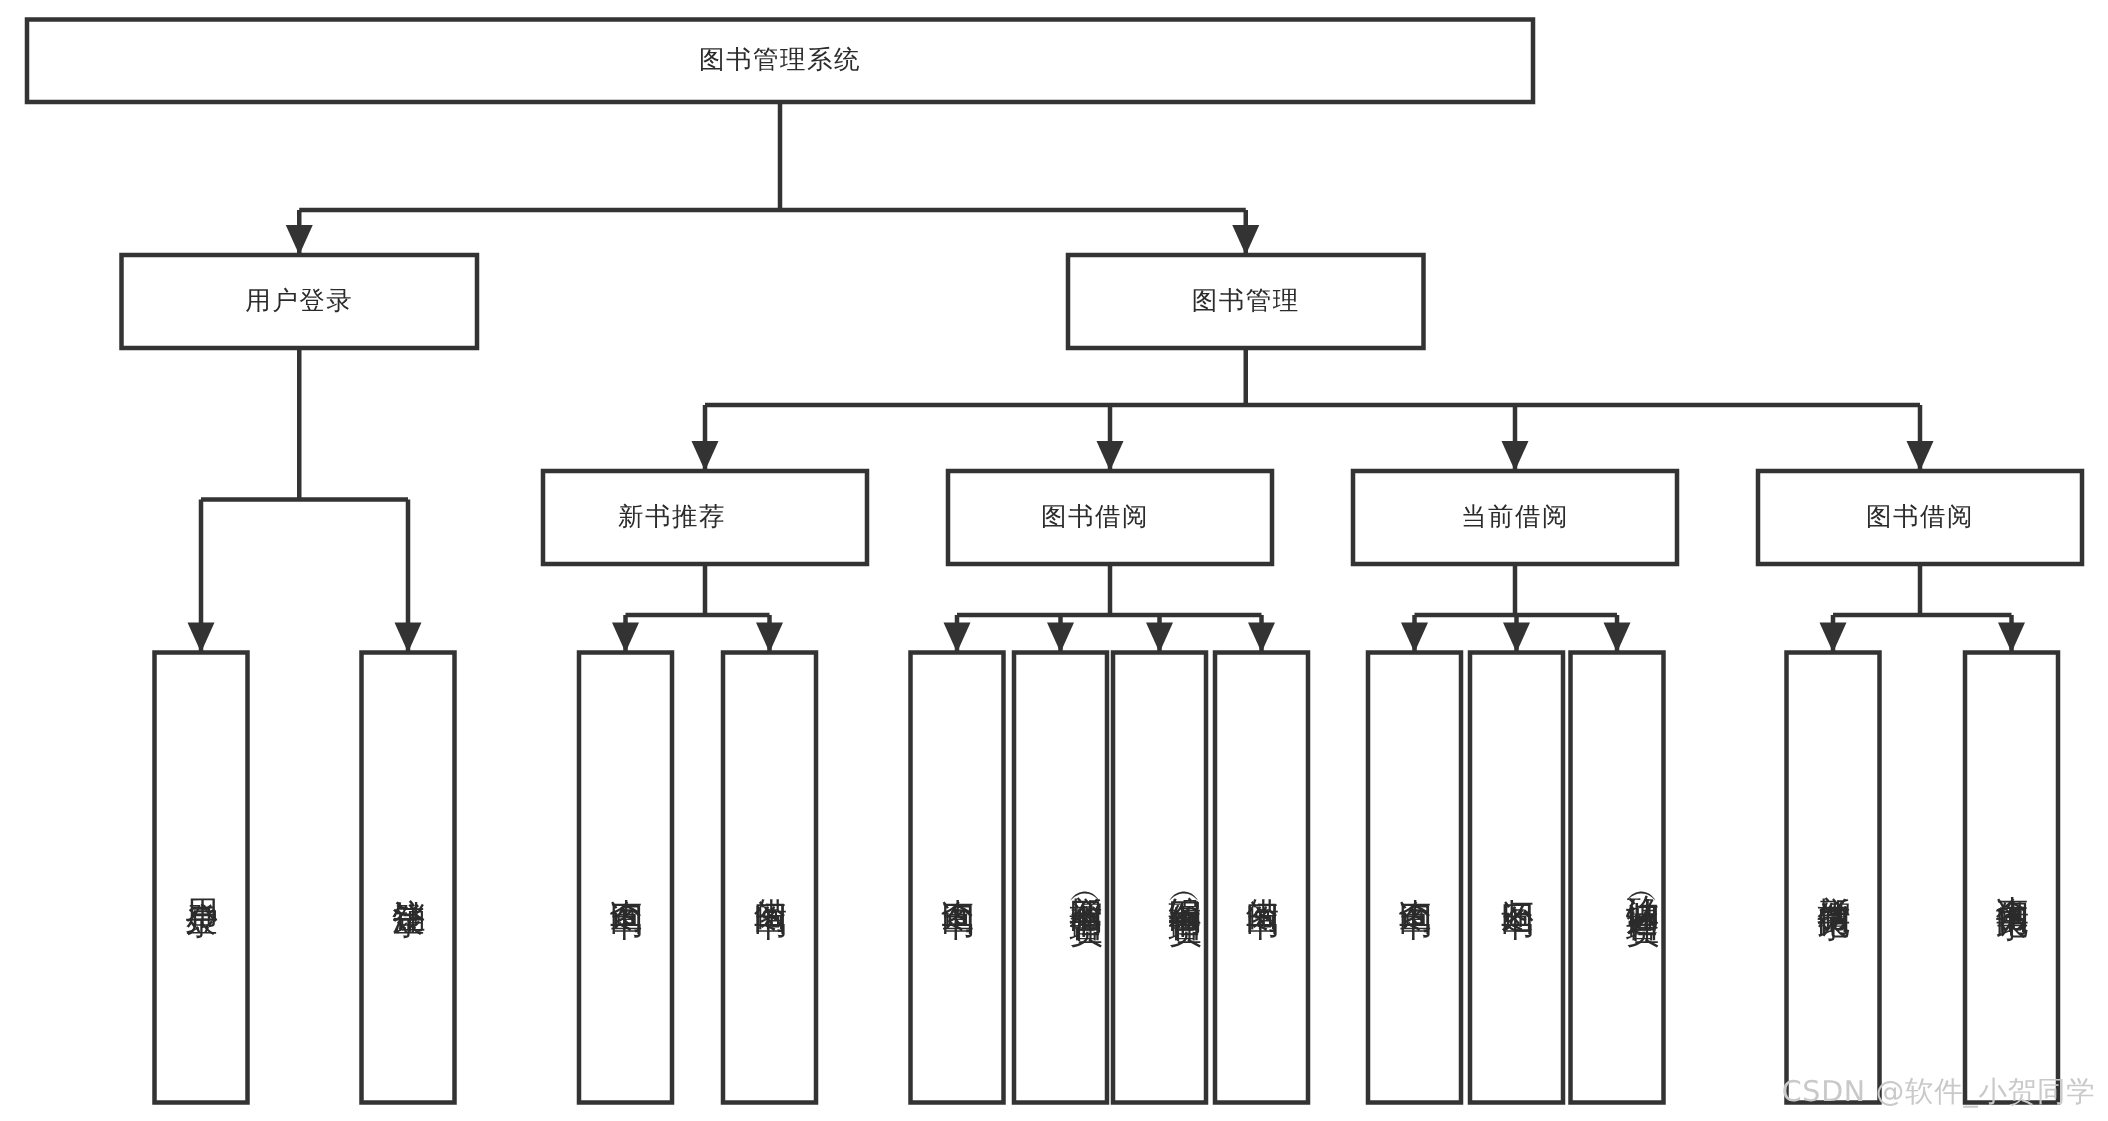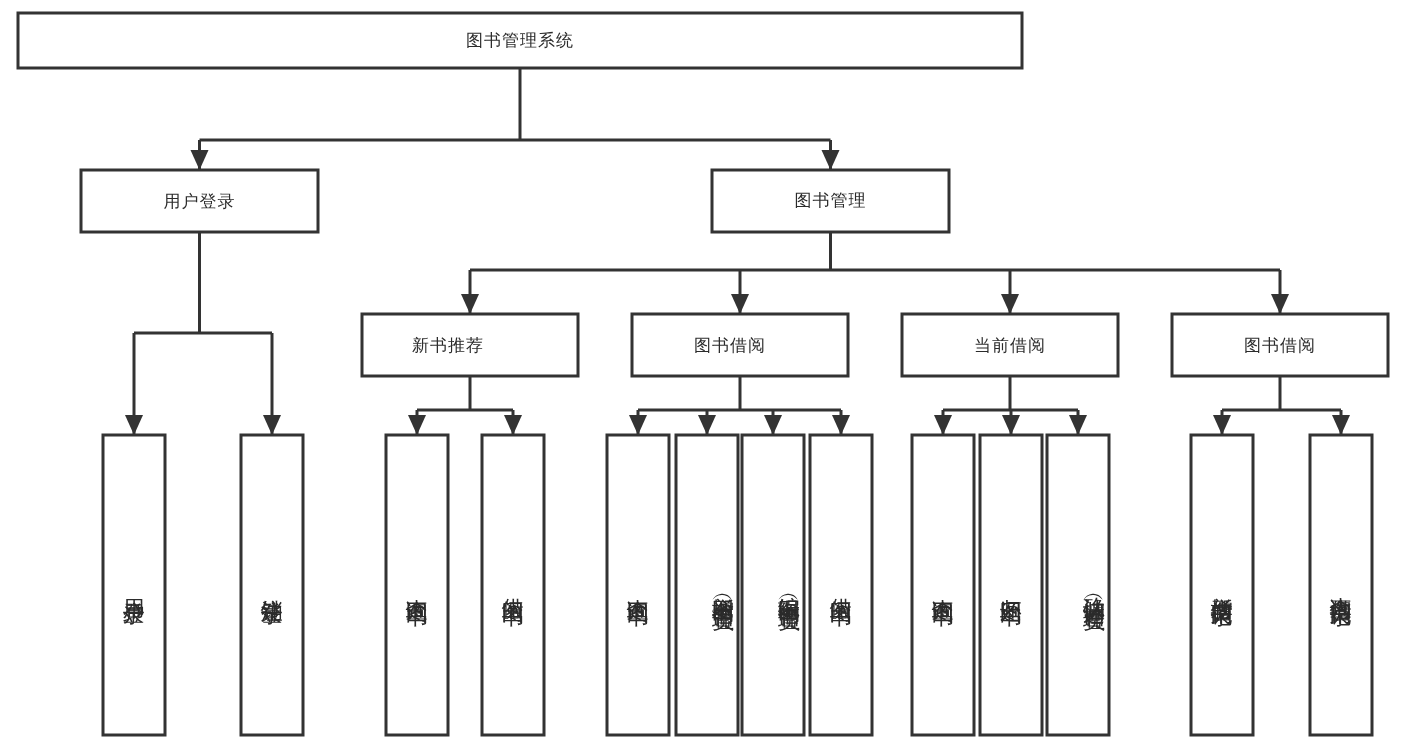--- a/index.html
+++ b/index.html
@@ -184,14 +184,15 @@
       <div class="leaf-label topped" style="left: 676px; top: 435px; width: 62px; height: 300px; padding-top: 6px; box-sizing: border-box;">新增图书（管理员）</div>
       <div class="leaf-label topped" style="left: 742px; top: 435px; width: 62px; height: 300px; padding-top: 6px; box-sizing: border-box;">编辑图书（管理员）</div>
       <div class="leaf-label centered" style="left: 810px; top: 435px; width: 62px; height: 300px; padding-top: 0px; box-sizing: border-box;">借阅图书</div>
       <div class="leaf-label centered" style="left: 912px; top: 435px; width: 62px; height: 300px; padding-top: 0px; box-sizing: border-box;">查询图书</div>
       <div class="leaf-label centered" style="left: 980px; top: 435px; width: 62px; height: 300px; padding-top: 0px; box-sizing: border-box;">归还图书</div>
       <div class="leaf-label topped" style="left: 1047px; top: 435px; width: 62px; height: 300px; padding-top: 6px; box-sizing: border-box;">确认归还（管理员）</div>
       <div class="leaf-label centered" style="left: 1191px; top: 435px; width: 62px; height: 300px; padding-top: 0px; box-sizing: border-box;">新增借阅记录</div>
       <div class="leaf-label centered" style="left: 1310px; top: 435px; width: 62px; height: 300px; padding-top: 0px; box-sizing: border-box;">查询借阅记录</div>
     </div>
 
+  <div class="watermark">CSDN @软件_小贺同学</div>
 
 </div>
 
 </body></html>

